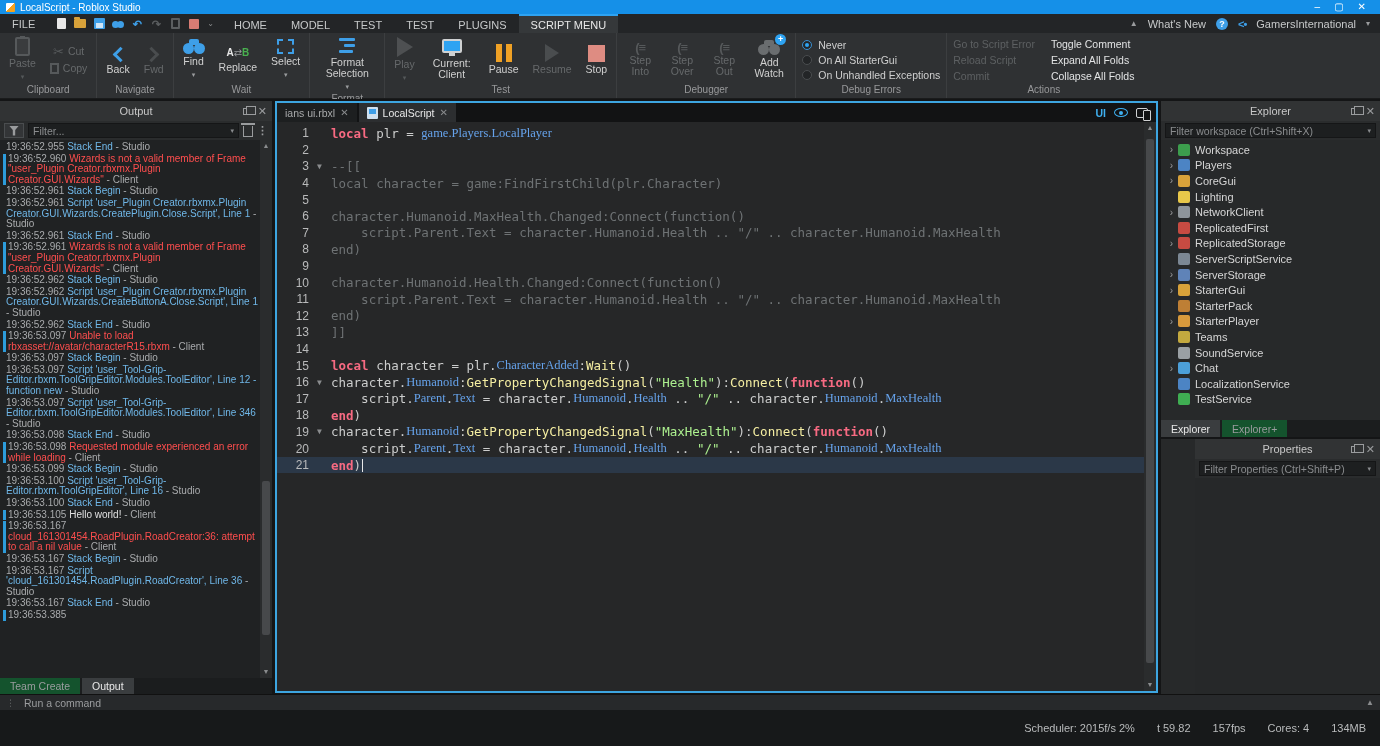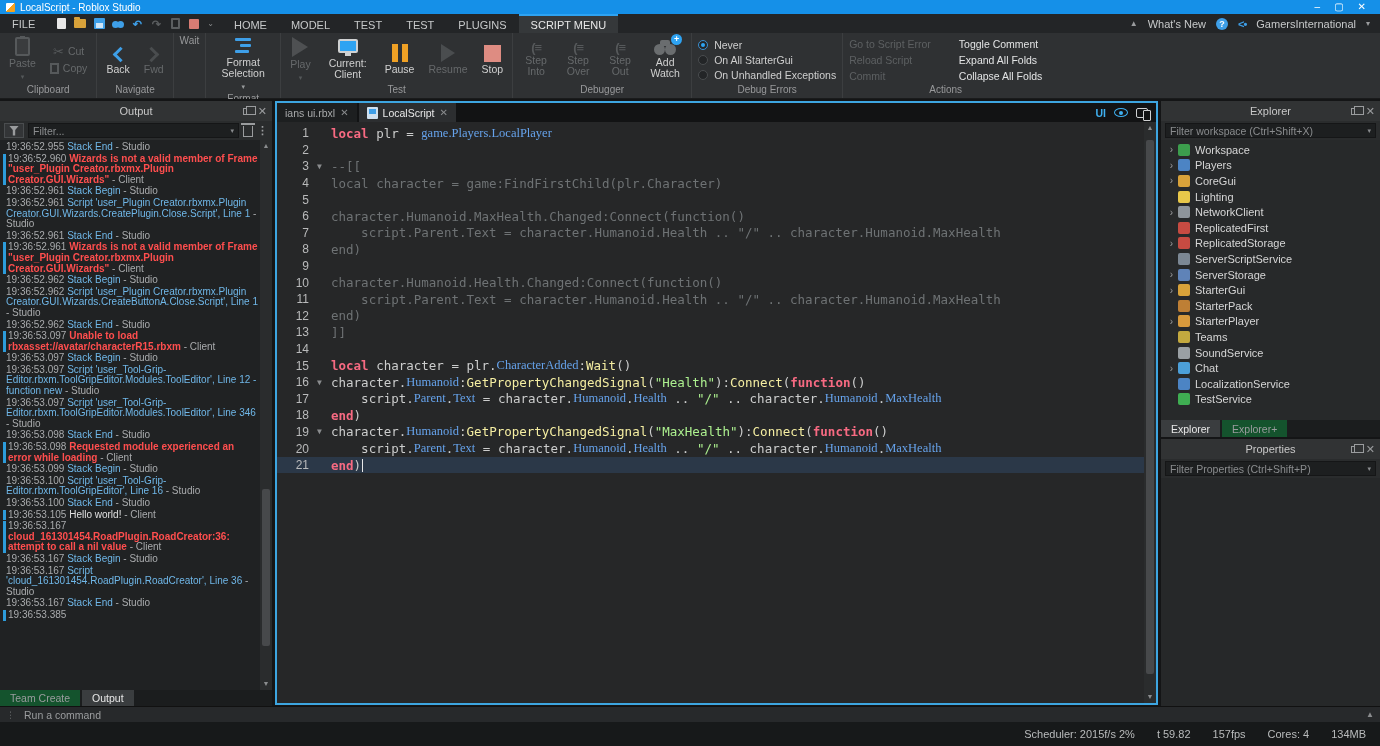--- a/index.html
+++ b/index.html
@@ -80,21 +80,21 @@
   .ic-monitor::after { content:""; position:absolute; left:5px; bottom:-5px; width:6px; height:3px; background:#cfd1d2; }
   .ic-pause { display:flex; gap:4px; }
   .ic-pause i { width:6px; height:18px; background:#f0a125; }
   .ic-stop { width:17px; height:17px; background:#de8c82; }
   .ic-step { color:#56595b; font-size:13px; font-weight:bold; letter-spacing:-1px; }
   .radio-rows { display:flex; flex-direction:column; justify-content:center; gap:3px; font-size:10.5px; color:#cfcfcf; }
   .radio-row { display:flex; align-items:center; gap:6px; }
   .radio { width:10px; height:10px; border-radius:50%; background:#232527; border:1px solid #4a4d4f; position:relative; }
   .radio.sel { border-color:#3a8fd0; }
   .radio.sel::after { content:""; position:absolute; inset:2px; border-radius:50%; background:#2ea3f2; }
-  .actions-cols { display:flex; gap:28px; align-items:center; }
+  .actions-cols { display:flex; gap:16px; align-items:center; }
   .acts { display:flex; flex-direction:column; gap:4px; font-size:10.5px; }
   .acts.dim div { color:#5d6062; }
   .acts.lit div { color:#e2e3e4; }
 
   
   .main { flex:1; display:flex; min-height:0; background:#141516; gap:3px; padding-top:2px; }
   .panel { background:#27292a; display:flex; flex-direction:column; min-height:0; }
   .panel-header { height:20px; background:#313334; display:flex; align-items:center; font-size:11px; color:#c8c8c8; position:relative; flex:none; }
   .panel-title { flex:1; text-align:center; }
   .panel-icons { position:absolute; right:5px; top:0; height:20px; display:flex; align-items:center; gap:7px; color:#9a9c9e; }
@@ -109,21 +109,21 @@
   .funnel { width:10px; height:10px; background:#9a9c9e; clip-path:polygon(0 0,100% 0,62% 45%,62% 100%,38% 100%,38% 45%); }
   .combo { flex:1; height:15px; background:#1d1f20; border:1px solid #151617; display:flex; align-items:center; padding:0 4px; font-size:10.5px; color:#8a8c8e; }
   .combo .cbx { margin-left:auto; font-size:7px; color:#8a8c8e; }
   .trash { width:10px; height:11px; border:1px solid #9a9c9e; border-top:none; position:relative; margin-top:2px; }
   .trash::before { content:""; position:absolute; top:-3px; left:-3px; width:14px; height:1.5px; background:#9a9c9e; }
   .kebab { color:#9a9c9e; font-size:11px; font-weight:bold; }
   .log-wrap { flex:1; display:flex; min-height:0; background:#202223; }
   .log { flex:1; overflow:hidden; padding:2px 1px 2px 3px; font-size:10px; line-height:1.06; }
   .log-entry { margin-bottom:1px; padding-left:3px; word-wrap:break-word; }
   .log-entry.bar { border-left:3px solid #2d9cdb; padding-left:2px; }
-  .lg-g { color:#a9abad; } .lg-b { color:#6fb7e8; } .lg-r { color:#ff4e4e; font-weight:bold; } .lg-w { color:#e0e0e0; }
+  .lg-g { color:#a9abad; } .lg-b { color:#6fb7e8; } .lg-r { color:#ff4e4e; font-weight:normal; } .lg-w { color:#e0e0e0; }
   .vscroll { width:12px; background:#2a2c2d; display:flex; flex-direction:column; align-items:center; flex:none; }
   .vscroll .arr { height:12px; font-size:7px; color:#8a8c8e; line-height:12px; }
   .vscroll .track { flex:1; width:100%; position:relative; }
   .vscroll .thumb { position:absolute; left:2px; right:2px; background:#47494b; border-radius:2px; }
   .bottom-tabs { height:16px; background:#1b1d1e; display:flex; align-items:stretch; font-size:10.5px; flex:none; }
   .btab { padding:0 10px; display:flex; align-items:center; color:#9a9c9e; background:#14532d; margin-right:2px; }
   .btab.active { background:#3a3d3f; color:#e8e8e8; }
 
   
   .editor-wrap { flex:1; display:flex; flex-direction:column; min-width:0; border:2px solid #3da5e0; background:#262728; margin-bottom:1px; }
@@ -155,29 +155,29 @@
   .ed-vscroll { width:12px; background:#2a2c2d; }
 
   
   .right-col { width:219px; flex:none; display:flex; flex-direction:column; gap:2px; min-height:0; }
   .explorer-panel { flex:none; }
   .tree { background:#27292a; padding:2px 0; height:280px; overflow:hidden; }
   .tree-row { height:15.6px; display:flex; align-items:center; font-size:11px; color:#d6d6d6; padding-left:4px; }
   .tchev { width:13px; color:#9a9c9e; font-size:10px; text-align:center; flex:none; }
   .ticon { width:12px; height:12px; border-radius:2px; margin-right:5px; flex:none; }
   .side-tabs { height:17px; background:#1b1d1e; display:flex; align-items:stretch; font-size:10.5px; flex:none; }
-  .props-panel { flex:1; min-height:0; }
+  .props-panel { flex:1; min-height:0;padding-left:34px; }
   .props-body { flex:1; background:#262829; }
 
   
   .command-bar { height:16px; background:#27292b; border-top:1px solid #111; display:flex; align-items:center; font-size:10.5px; color:#9b9d9f; padding:0 6px; gap:8px; flex:none; }
   .cmd-grip { color:#6a6d6f; font-size:9px; letter-spacing:1px; }
   .cmd-text { flex:1; }
   .cmd-up { color:#8a8c8e; font-size:8px; }
-  .status-bar { height:24px; background:#17191a; display:flex; align-items:center; justify-content:flex-end; gap:22px; font-size:11px; color:#b9bbbc; padding-right:14px; flex:none; }
+  .status-bar { height:36px; background:#17191a; display:flex; align-items:center; justify-content:flex-end; gap:22px; font-size:11px; color:#b9bbbc; padding-right:14px; flex:none; }
 </style>
 </head>
 <body>
 
 <div class="app">
 
   <div class="titlebar">
     <span class="app-icon"></span>
     <span class="title-text">LocalScript - Roblox Studio</span>
     <span class="win-controls">
@@ -261,20 +261,38 @@
           </div>
         <div class="rbtn disabled">
             <span class="ic-chev fwd"></span>
             <span>Fwd</span>
           </div>
       </div>
       <div class="rgroup-label">Navigate</div>
     </div>
 
     <div class="rgroup">
+      <div class="ritems">
+        <div class="rbtn">
+            <span class="binoc">
+              <span class="bridge"></span>
+            </span>
+            <span>Find</span>
+            <span class="caret">▾</span>
+          </div>
+        <div class="rbtn">
+            <span class="ic-replace"><span class="ra">A</span><span class="rarr">⇄</span><span class="rb">B</span></span>
+            <span>Replace</span>
+          </div>
+        <div class="rbtn">
+            <span class="ic-select"></span>
+            <span>Select</span>
+            <span class="caret">▾</span>
+          </div>
+      </div>
       <div class="rgroup-label">Wait</div>
     </div>
 
     <div class="rgroup">
       <div class="ritems">
         <div class="rbtn" style="max-width:62px;">
           <span class="ic-format">
               <i></i>
               <i></i>
               <i></i>

